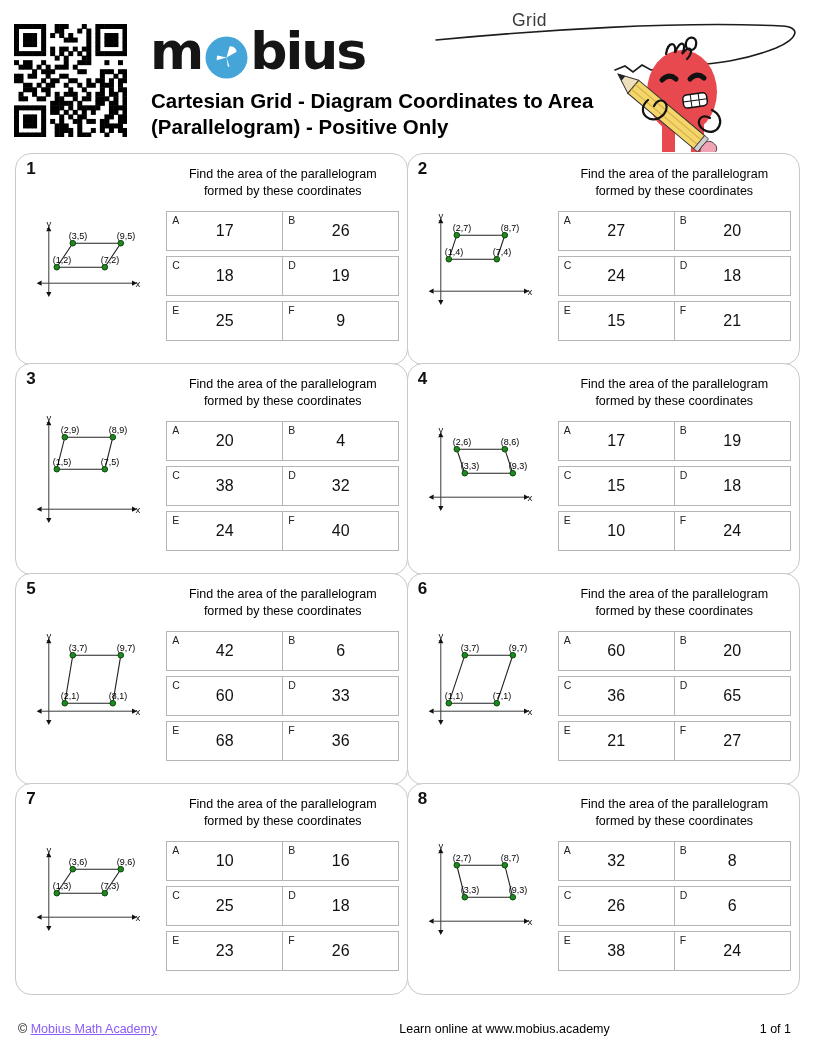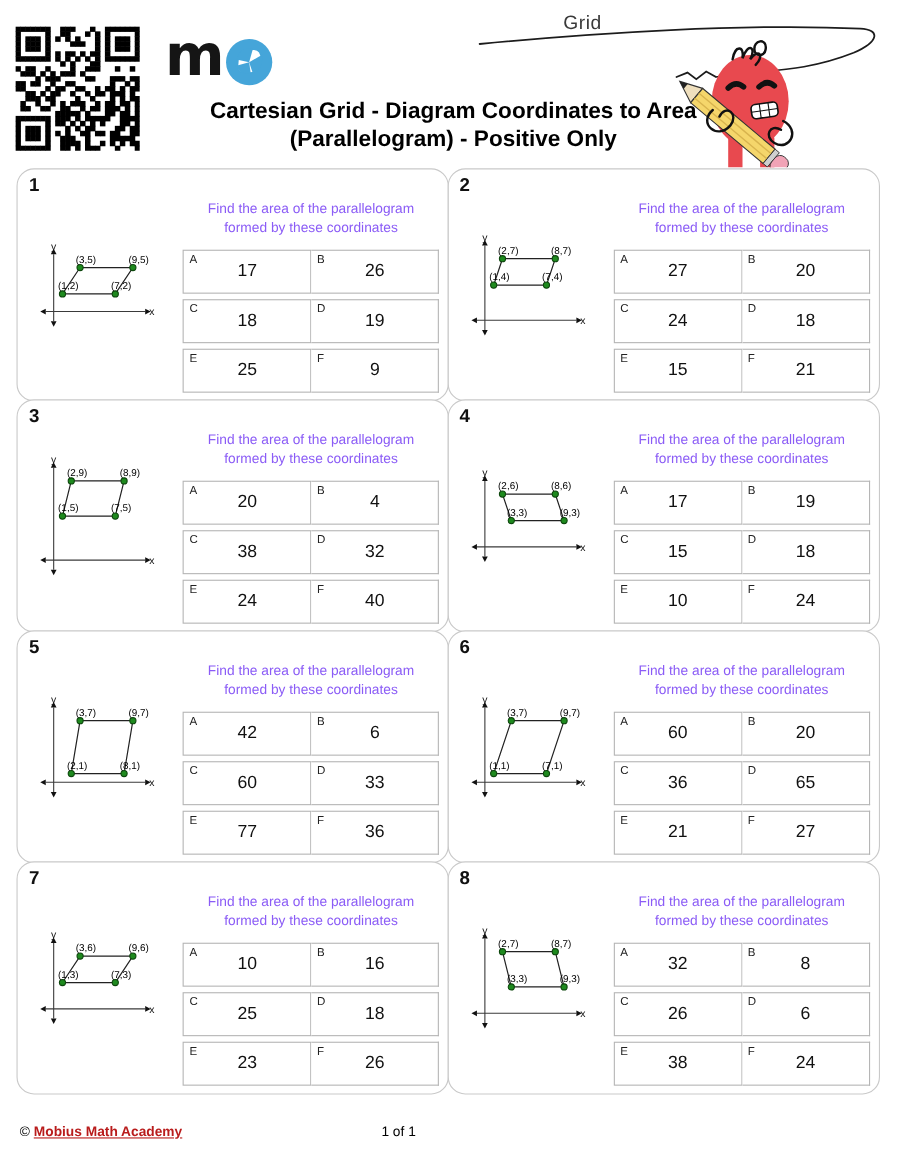--- a/index.html
+++ b/index.html
@@ -4,46 +4,46 @@
 <style>
   html,body{margin:0;padding:0;background:#fff;}
   .page{position:relative;width:815px;height:1050px;background:#fff;overflow:hidden;
         font-family:"Liberation Sans",sans-serif;color:#000;}
 
   
   .qr{position:absolute;left:14px;top:24px;width:113px;height:113px;}
   .logo{position:absolute;left:150px;top:16px;height:70px;display:flex;align-items:center;
         font-family:"DejaVu Sans",sans-serif;font-weight:bold;font-size:52px;letter-spacing:-2px;color:#151515;}
   .logo .o-icon{display:inline-block;width:45px;height:45px;margin:6px 1px 0 2px;}
-  .title{position:absolute;left:166px;top:88px;width:492px;font-weight:bold;font-size:20.5px;line-height:1.28;color:#000;text-align:center;}
+  .title{position:absolute;left:151px;top:88px;width:492px;font-weight:bold;font-size:20.5px;line-height:1.28;color:#000;}
   .name-label{position:absolute;left:512px;top:10px;font-size:17.5px;letter-spacing:.5px;color:#3a3a3a;}
   .header-art{position:absolute;right:0;top:0;width:385px;height:152px;}
 
   
   .grid{position:absolute;left:16px;top:154px;width:783px;display:grid;
         grid-template-columns:1fr 1fr;grid-auto-rows:210px;}
   .card{position:relative;border:1.5px solid #c9c9c9;border-radius:16px;margin:-0.75px;
         box-sizing:border-box;display:flex;background:#fff;}
   .card-number{position:absolute;top:5px;left:10px;font-size:17px;font-weight:bold;color:#111;}
   .card-inner{display:flex;width:100%;}
   .diagram-col{flex:0 0 150px;display:flex;align-items:center;justify-content:center;}
   .right-col{flex:1;padding:10px 8px 6px 0;display:flex;flex-direction:column;}
-  .prompt{width:212px;margin:18px auto 7px;text-align:center;font-size:12.5px;line-height:1.3;color:#8b5cf6;}
+  .prompt{width:212px;margin:2px auto 7px;text-align:center;font-size:12.5px;line-height:1.3;color:#000000;}
   table.answers{width:100%;border-collapse:separate;border-spacing:0 5px;table-layout:fixed;}
   table.answers td{border:1px solid #b5b5b5;width:50%;height:38px;position:relative;
         text-align:center;vertical-align:middle;font-size:16px;color:#111;padding:0;background:#fff;}
   table.answers td + td{border-left:none;}
   .letter{position:absolute;top:2px;left:5px;font-size:10.5px;color:#222;}
 
   
   .footer{position:absolute;left:18px;right:24px;top:1022px;display:flex;align-items:center;font-size:12.5px;color:#000;}
   .footer .f-left{width:280px;}
   .footer .f-center{flex:1;text-align:center;}
   .footer .f-right{width:80px;text-align:right;}
-  .footer a{color:#b91c1c;text-decoration:underline;cursor:pointer;font-weight:bold;}
+  .footer a{color:#8b5cf6;text-decoration:underline;cursor:pointer;}
 
   svg text{font-family:"Liberation Sans",sans-serif;}
 </style>
 </head>
 <body>
 
 <div class="page">
 
   <div class="qr">
     <svg id="qr-svg" width="113" height="113" viewBox="0 0 113 113">
@@ -365,20 +365,21 @@
 
   <div class="logo">
     <span>m</span>
       <span class="o-icon"><svg viewBox="0 0 45 45" width="45" height="45">
       <circle cx="22.5" cy="22.5" r="21" fill="#45a5d9"></circle>
       <path d="M 13,29 Q 11,15 22,12 Q 33,9 33,20 Q 33,32 21,32 Q 15,32 13,29 Z" fill="#ffffff"></path>
       <path d="M 22.5,22.5 L 10,26 Q 14,34 24,33 Z" fill="#45a5d9"></path>
       <path d="M 22.5,22.5 L 26,10 Q 14,9 11,20 Z" fill="#45a5d9"></path>
       <path d="M 22.5,22.5 L 34,16 Q 36,28 26,33 Z" fill="#45a5d9"></path>
     </svg></span>
+      <span>bius</span>
   </div>
 
   <div class="title">Cartesian Grid - Diagram Coordinates to Area (Parallelogram) - Positive Only</div>
 
   <div class="name-label">Grid</div>
 
   <svg class="header-art" viewBox="0 0 385 152">
 
     <path d="M 6,40 C 110,30 250,21 352,26 C 371,27 369,38 346,48 C 298,67 262,63 221,70 l -9,-5 -9,7 -8,-6 -10,4" fill="none" stroke="#1c1c1c" stroke-width="1.6" stroke-linecap="round"></path>
 
@@ -627,21 +628,21 @@
               <tbody>
           <tr>
             <td><span class="letter">A</span><span class="value">42</span></td>
             <td><span class="letter">B</span><span class="value">6</span></td>
           </tr>
           <tr>
             <td><span class="letter">C</span><span class="value">60</span></td>
             <td><span class="letter">D</span><span class="value">33</span></td>
           </tr>
           <tr>
-            <td><span class="letter">E</span><span class="value">77</span></td>
+            <td><span class="letter">E</span><span class="value">68</span></td>
             <td><span class="letter">F</span><span class="value">36</span></td>
           </tr>
         </tbody>
             </table>
       </div>
     </div>
   </section>
       <section class="card">
     <div class="card-number">6</div>
     <div class="card-inner">
@@ -777,16 +778,17 @@
       </div>
     </div>
   </section>
     </div>
 
   <div class="footer">
     <div class="f-left">
       <span>©</span>
       <a>Mobius Math Academy</a>
     </div>
+    <div class="f-center">Learn online at www.mobius.academy</div>
     <div class="f-right">1 of 1</div>
   </div>
 
 </div>
 
 </body></html>

